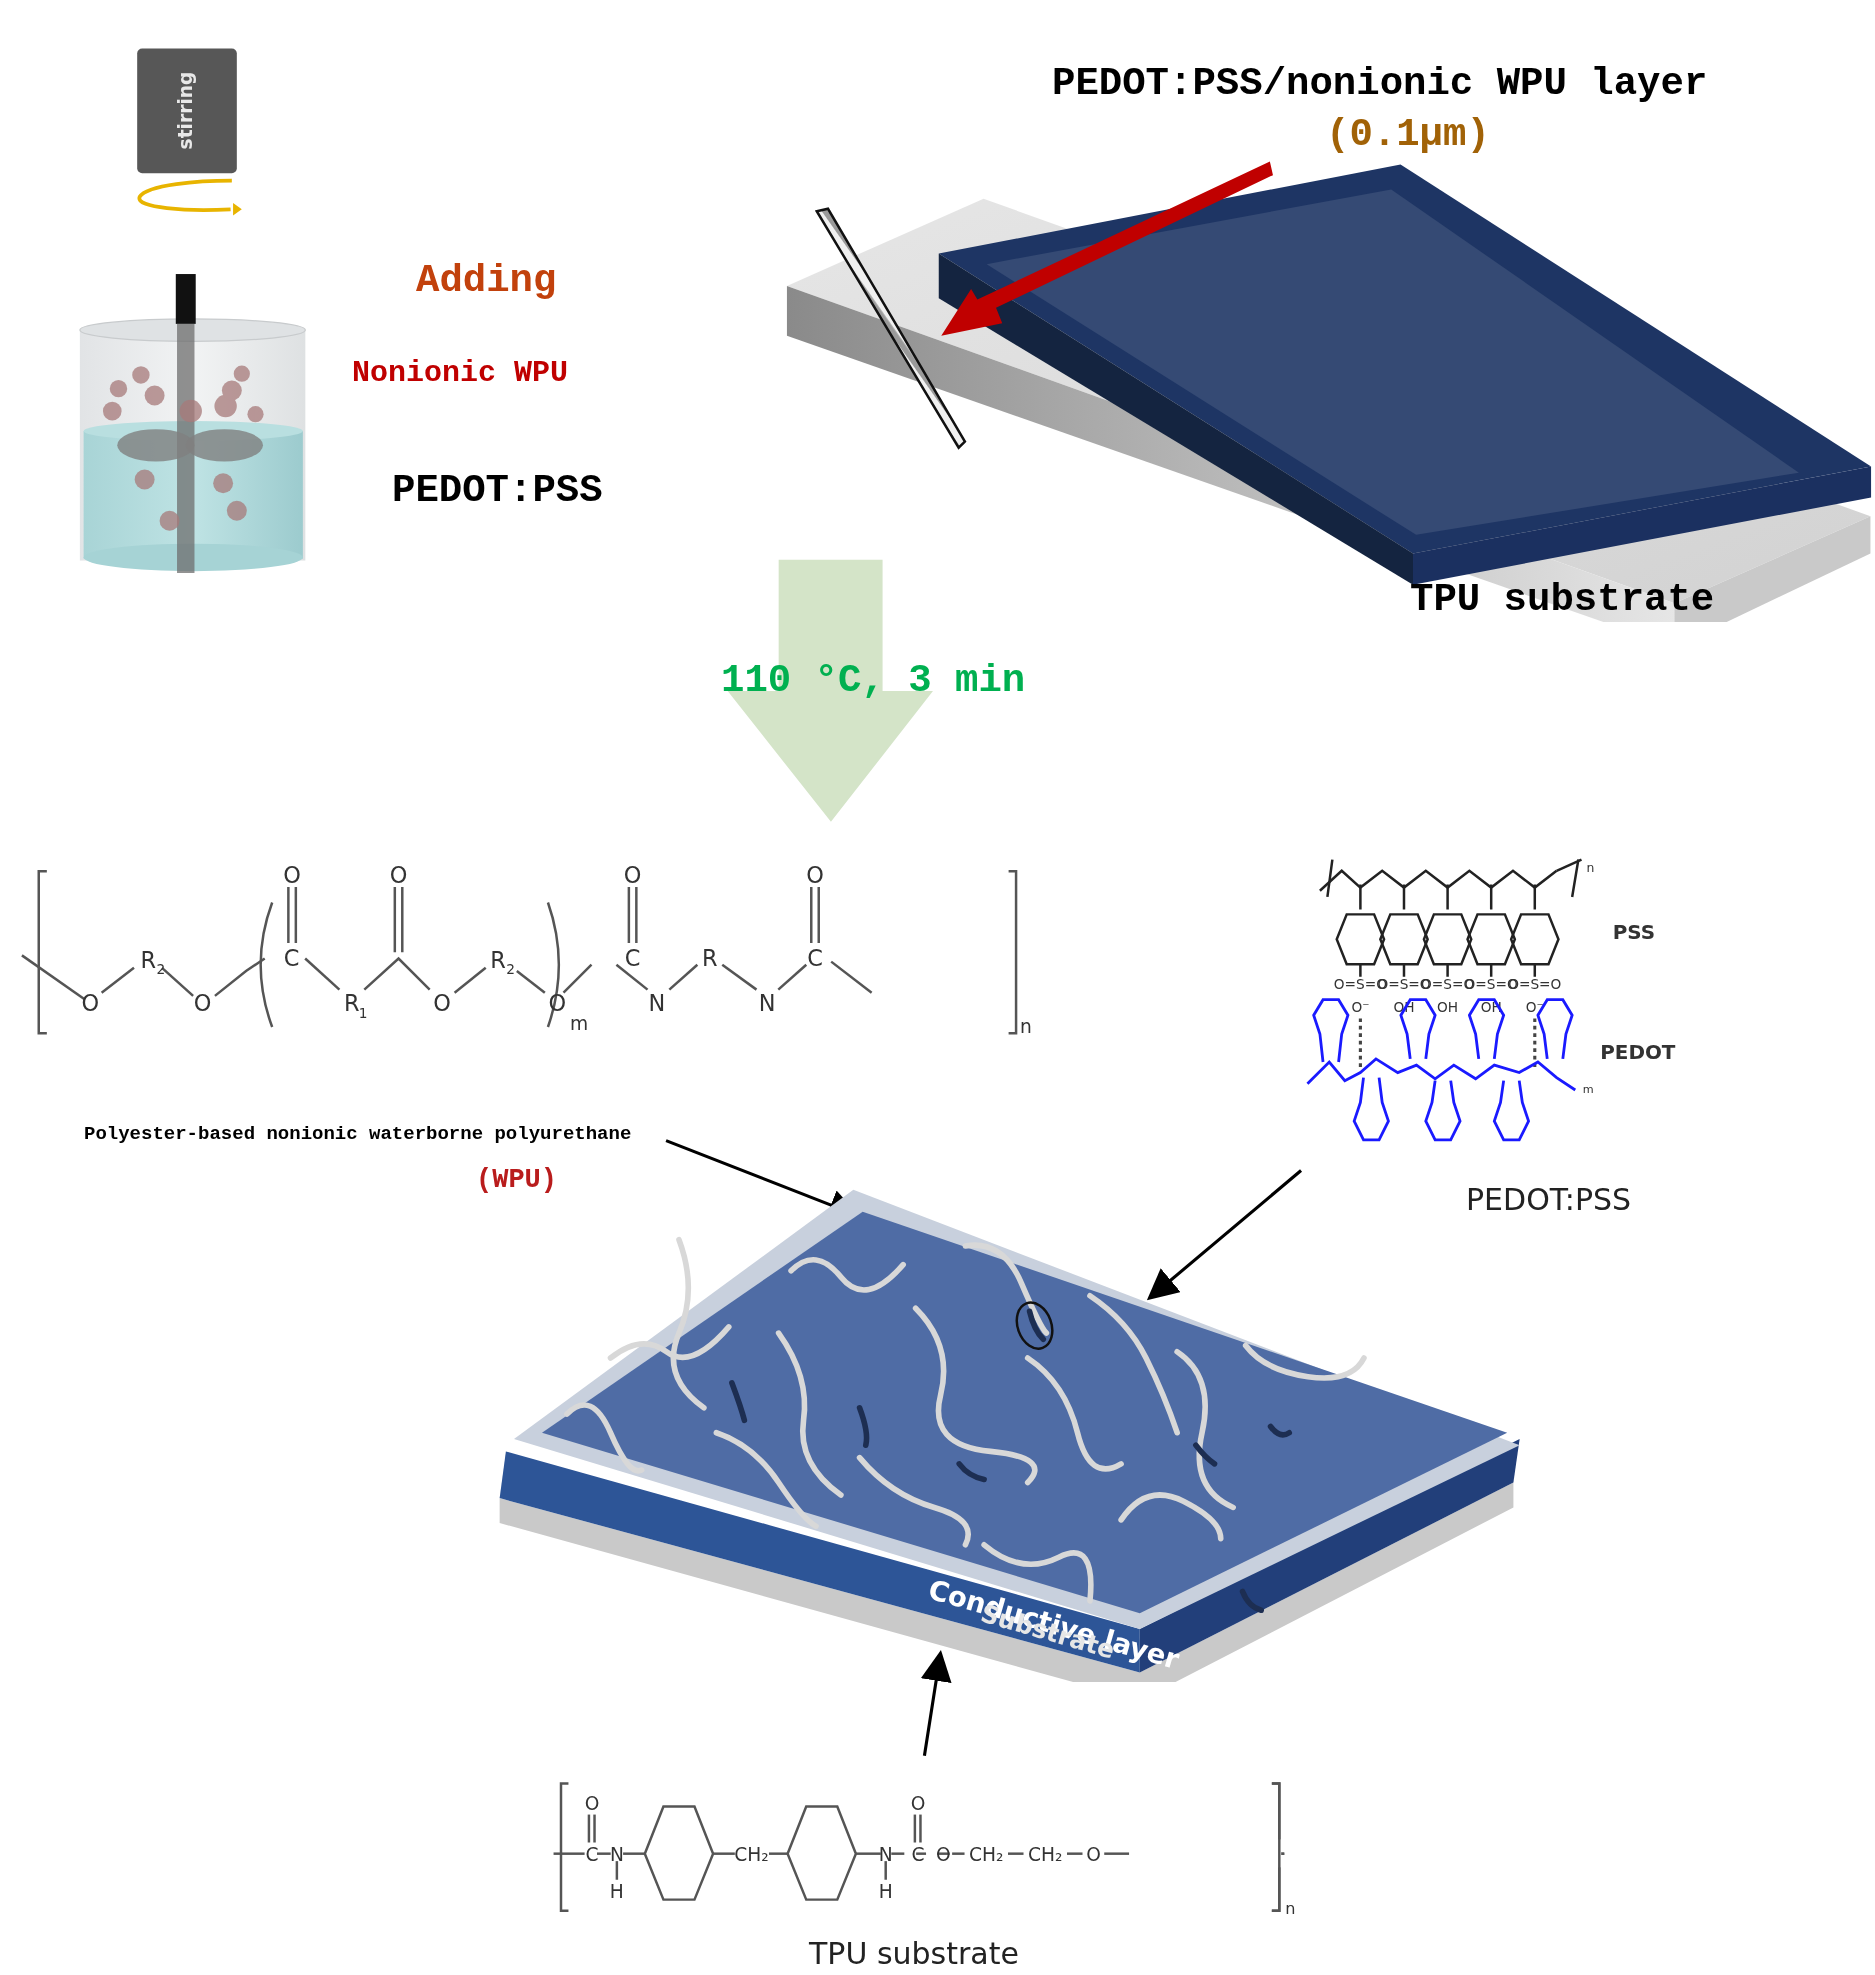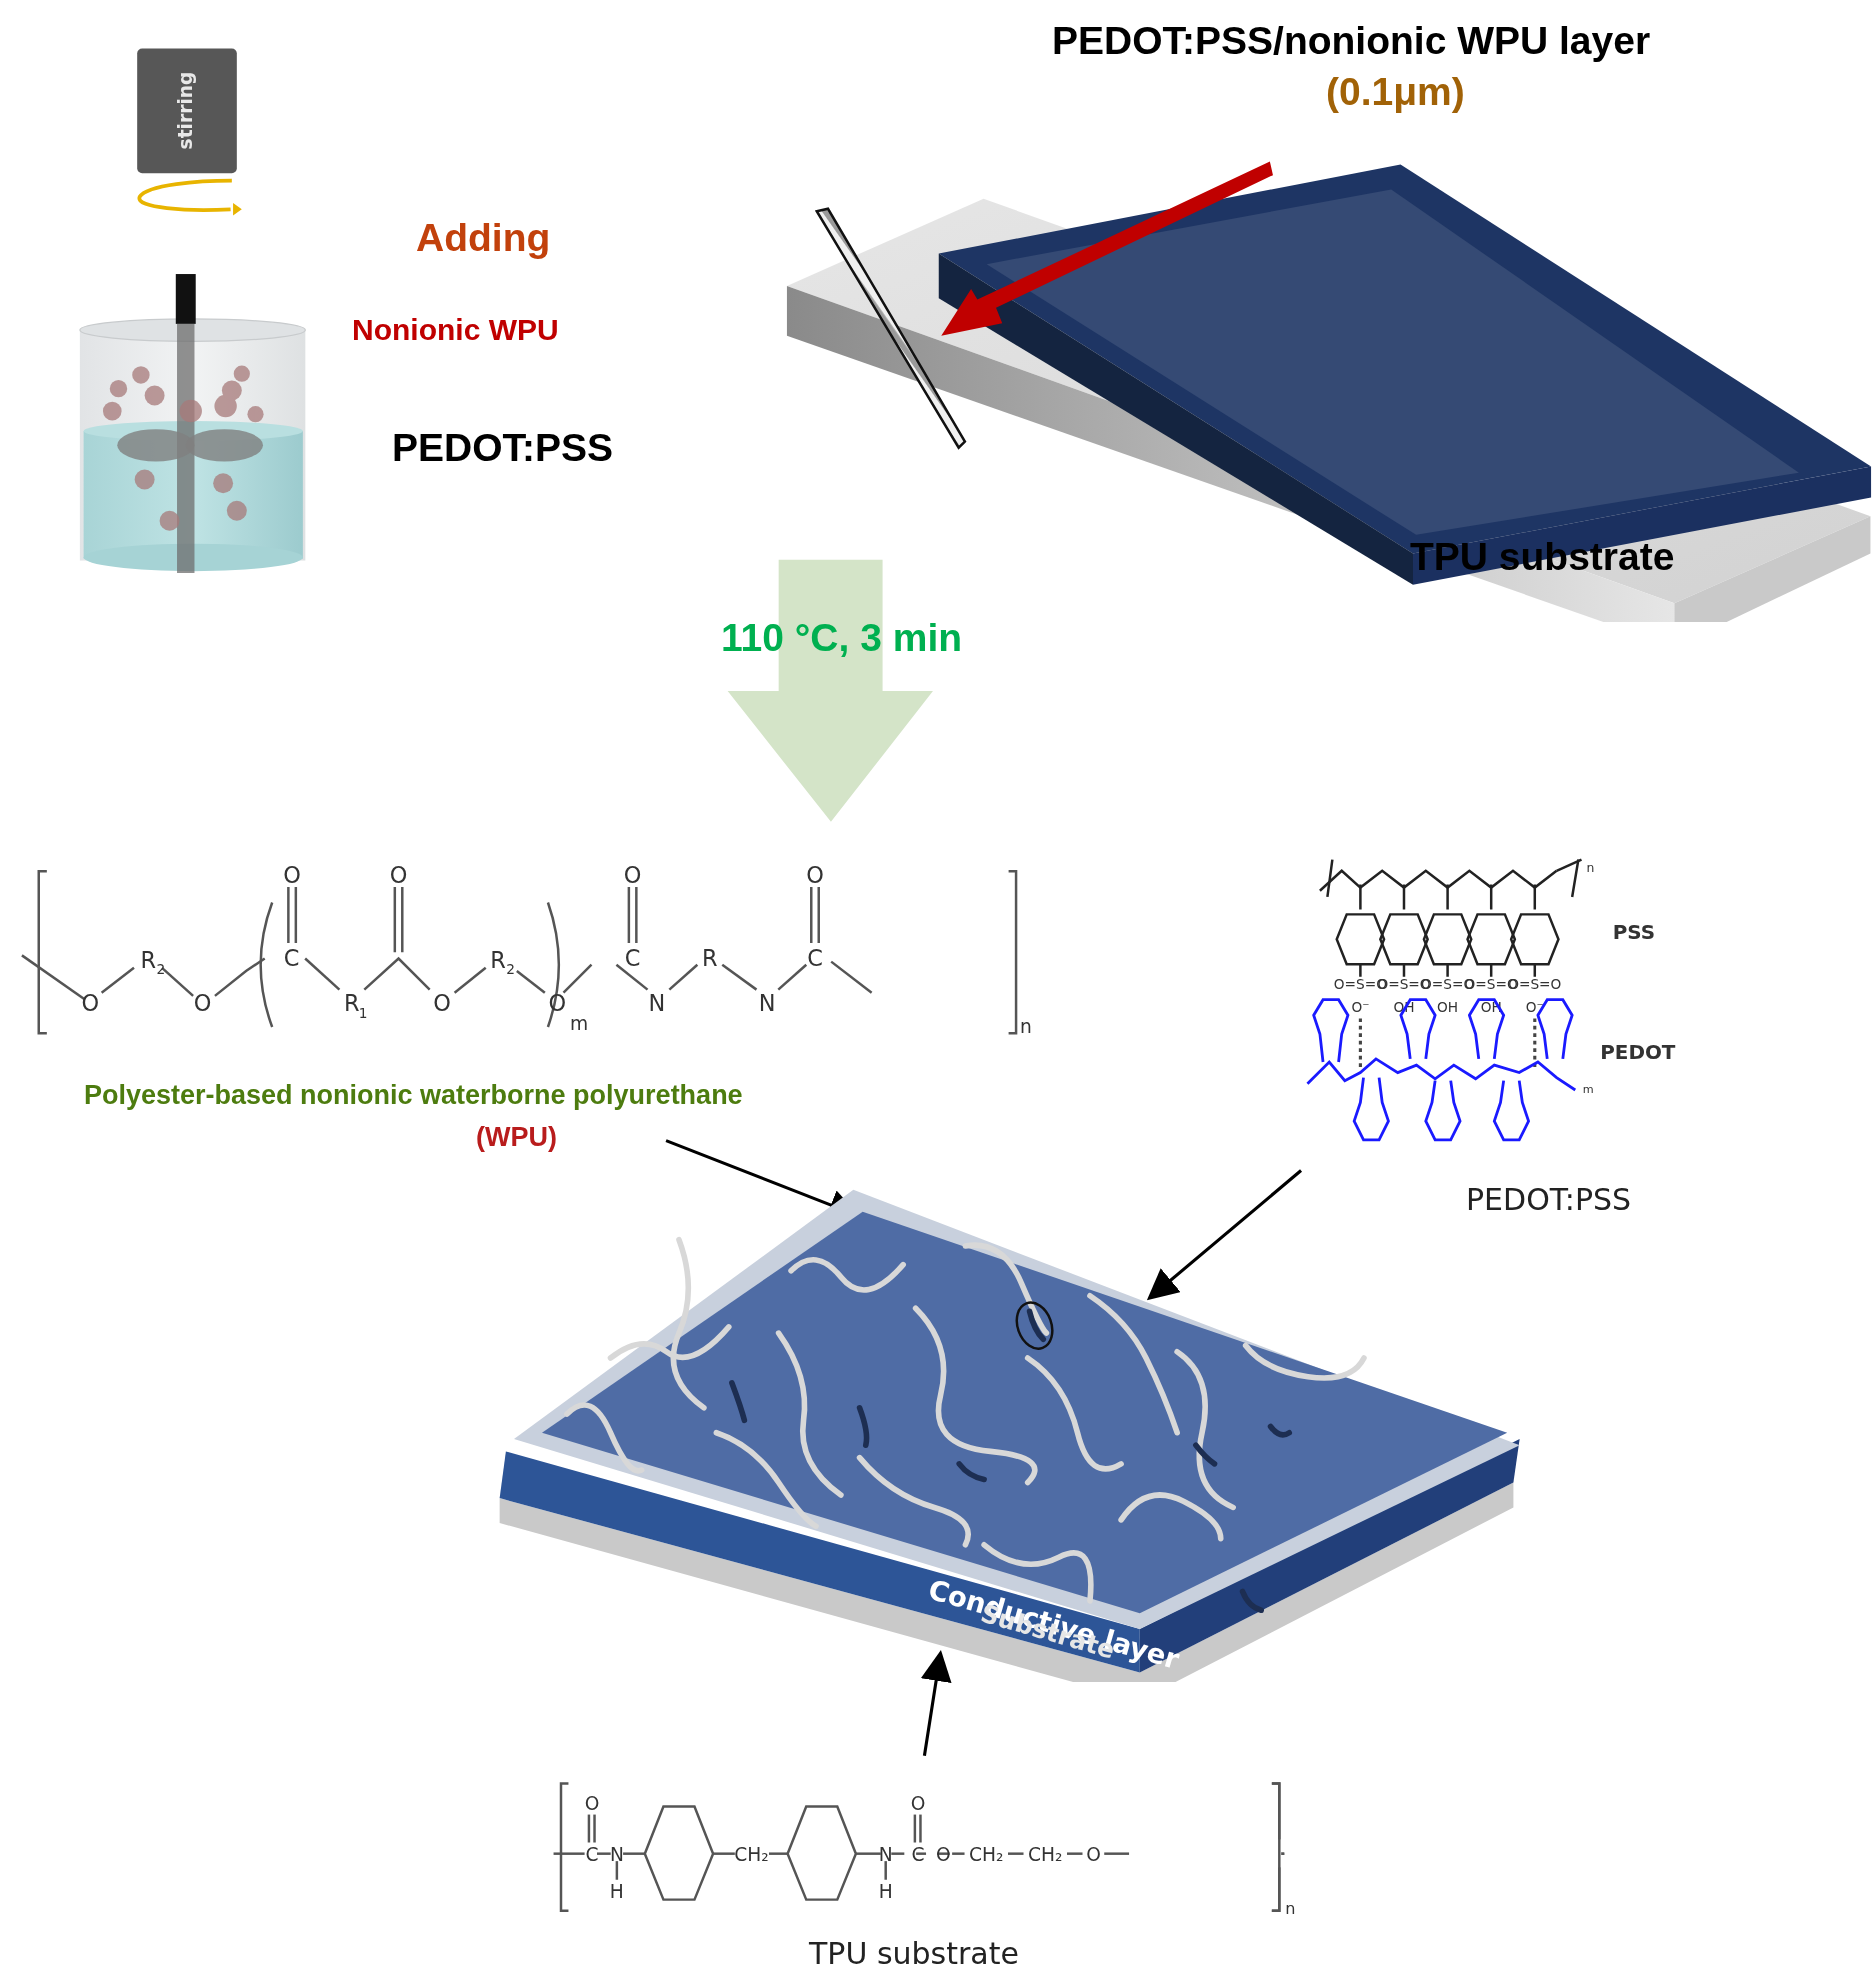--- a/index.html
+++ b/index.html
@@ -1,18 +1,18 @@
 <!DOCTYPE html>
 <html style="font-size:10px"><head>
 <meta charset="utf-8">
 <style>
   html, body { margin: 0; padding: 0; background: #ffffff; }
   body { width: 1875px; height: 1975px; position: relative; overflow: hidden; font-family: "DejaVu Sans", sans-serif; }
   .abs { position: absolute; }
-  .lbl { position: absolute; font-family: Liberation Sans, sans-serif; font-weight: bold; white-space: nowrap; }
+  .lbl { position: absolute; font-family: Liberation Mono, monospace; font-weight: bold; white-space: nowrap; margin-top: 43px; }
   .lbl-thin { position: absolute; font-family: "DejaVu Sans", sans-serif; white-space: nowrap; }
   svg text { font-family: "DejaVu Sans", sans-serif; }
   .chem text { font-family: "DejaVu Sans", sans-serif; fill: #333; }
 </style>
 </head>
 <body>
 
 <div class="lbl" style="left:1052px; top:18.7px; font-size:39px; color:#000;">PEDOT:PSS/nonionic WPU layer</div>
 <div class="lbl" style="left:1326px; top:70px; font-size:39px; color:#a16207;">(0.1μm)</div>
 
@@ -154,21 +154,21 @@
     <text x="1016" y="212">C</text>
     <text x="1016" y="78">O</text>
     <text x="1055" y="285">N</text>
     <text x="1140" y="212">R</text>
     <text x="1232" y="285">N</text>
     <text x="1309" y="212">C</text>
     <text x="1309" y="78">O</text>
     <text x="1648" y="320" font-size="30">n</text>
   </g>
 </svg>
-<div class="lbl" style="left:84px; top:1080px; font-size:27px; color:#4d7c0f;">Polyester-based nonionic waterborne polyurethane</div>
+<div class="lbl" style="left:84px; top:1080px; font-size:19px; color:#000000;">Polyester-based nonionic waterborne polyurethane</div>
 <div class="lbl" style="left:476px; top:1122px; font-size:27px; color:#b91c1c;">(WPU)</div>
 
 <svg class="abs chem" style="left:1295px; top:847px;" width="573" height="349" viewBox="0 0 920 560">
 
   <g stroke="#222" stroke-width="4" fill="none">
     <polyline points="40,70 75,38 105,65 140,38 175,65 210,38 245,65 280,38 315,65 350,38 385,65 420,38"></polyline>
     <path d="M60 20 L52 80 M455 20 L445 80"></path>
     <line x1="420" y1="38" x2="460" y2="20"></line>
   </g>
   <g>

